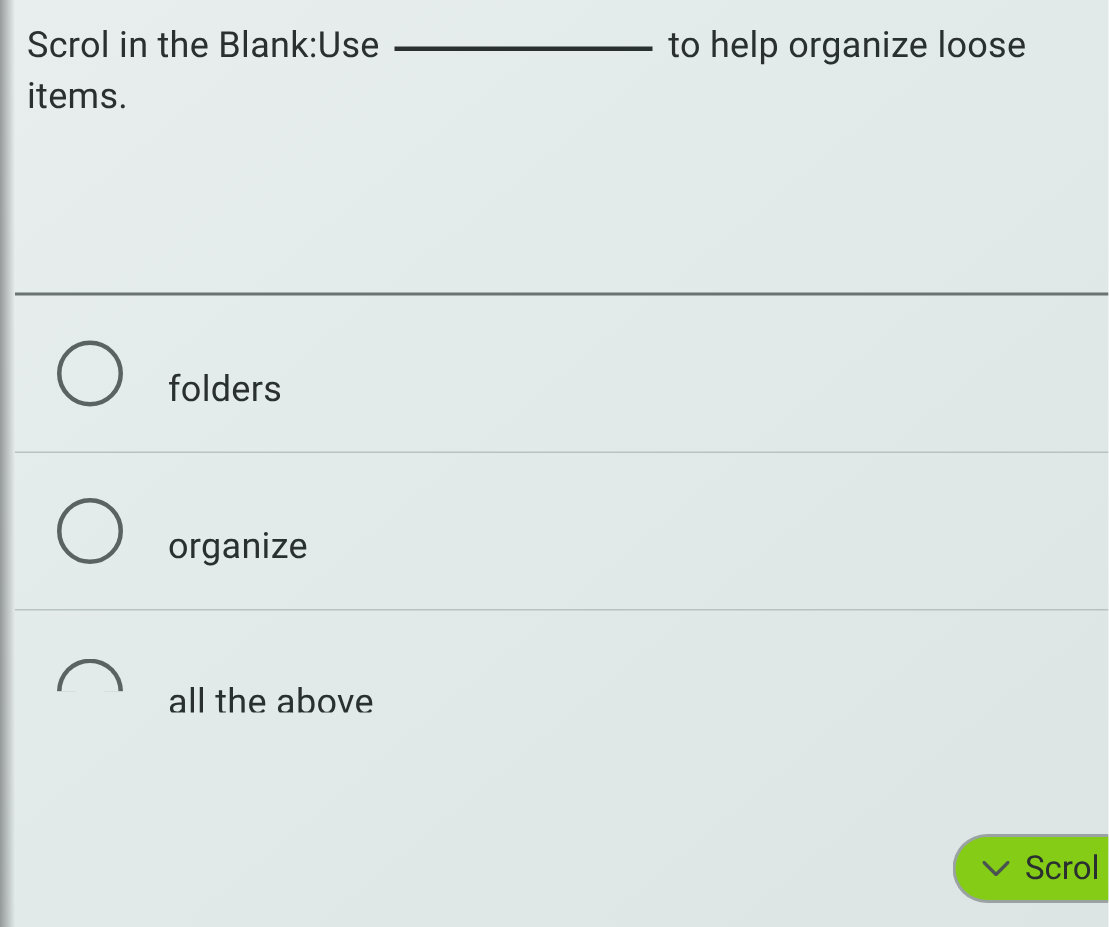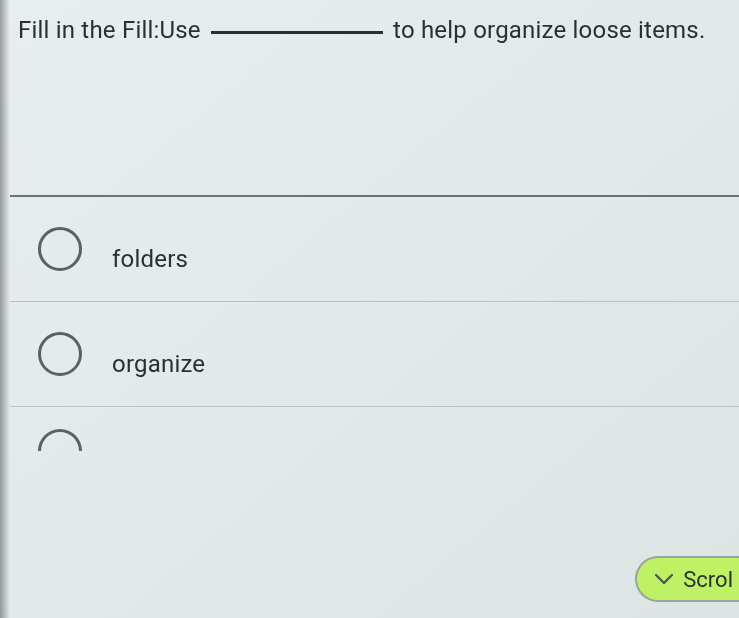--- a/index.html
+++ b/index.html
@@ -98,21 +98,21 @@
     }
     .scroll-pill {
       position: absolute;
       bottom: 16px;
       right: 0;
       height: 46px;
       border: 2px solid #9aa3a2;
       border-right: none;
       border-top-left-radius: 26px;
       border-bottom-left-radius: 26px;
-      background: #bef264;
+      background: #84cc16;
       display: flex;
       align-items: center;
       padding-left: 18px;
       padding-right: 6px;
       gap: 10px;
     }
     .chevron-down {
       width: 18px;
       height: 10px;
     }
@@ -132,21 +132,21 @@
       pointer-events: none;
     }
   </style>
 </head>
 <body>
 
 <div class="vignette-left"></div>
 
 <div class="question-area">
   <div class="question-text">
-    <span>Fill in the Fill:Use</span>
+    <span>Scrol in the Blank:Use</span>
     <span class="blank-line"></span>
     <span>to help organize loose items.</span>
   </div>
 </div>
 
 <div class="divider-strong"></div>
 
 <div class="options-list">
 
   <div class="option-row">
@@ -155,20 +155,21 @@
   </div>
 
   <div class="option-row">
     <div class="radio-outer"></div>
     <div class="option-label">organize</div>
   </div>
 
 
   <div class="option-row partial">
     <div class="radio-partial"></div>
+    <div class="option-label clipped">all the above</div>
   </div>
 
 </div>
 
 <div class="scroll-pill">
   <svg class="chevron-down" viewBox="0 0 18 10">
     <path d="M1 1 L9 9 L17 1" stroke="#4a5252" stroke-width="2.2" fill="none" stroke-linecap="round" stroke-linejoin="round"></path>
   </svg>
   <span class="scroll-text">Scrol</span>
 </div>

